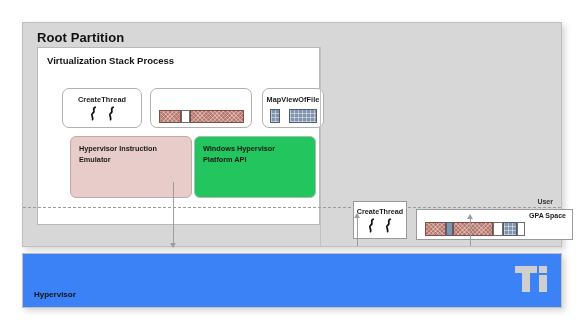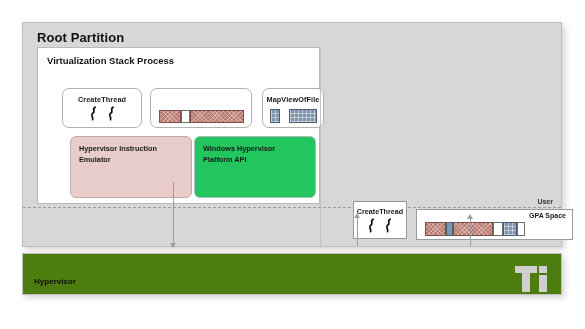--- a/index.html
+++ b/index.html
@@ -38,21 +38,21 @@
     color: #111;
     text-align: right;
   }
 
   
   #vsp-box {
     position: absolute;
     left: 14px;
     top: 24px;
     width: 283px;
-    height: 157px;
+    height: 178px;
     background: #ffffff;
     border: 1px solid #b9b9b9;
     box-sizing: border-box;
   }
   #vsp-title {
     position: absolute;
     left: 9px;
     top: 7px;
     font-size: 9.5px;
     font-weight: bold;
@@ -282,22 +282,22 @@
   }
   .arrow-head.down { border-top: 5px solid #9d9d9d; }
   .arrow-head.up   { border-bottom: 5px solid #9d9d9d; }
 
   
   #hypervisor-panel {
     position: absolute;
     left: 22px;
     top: 253px;
     width: 540px;
-    height: 42px;
-    background: #4d7c0f;
+    height: 55px;
+    background: #3b82f6;
     border: 1px solid #bfbfbf;
     box-shadow: 3px 3px 6px rgba(0,0,0,0.16);
     box-sizing: border-box;
   }
   #hypervisor-title {
     position: absolute;
     left: 11px;
     bottom: 8px;
     font-size: 8px;
     font-weight: bold;

